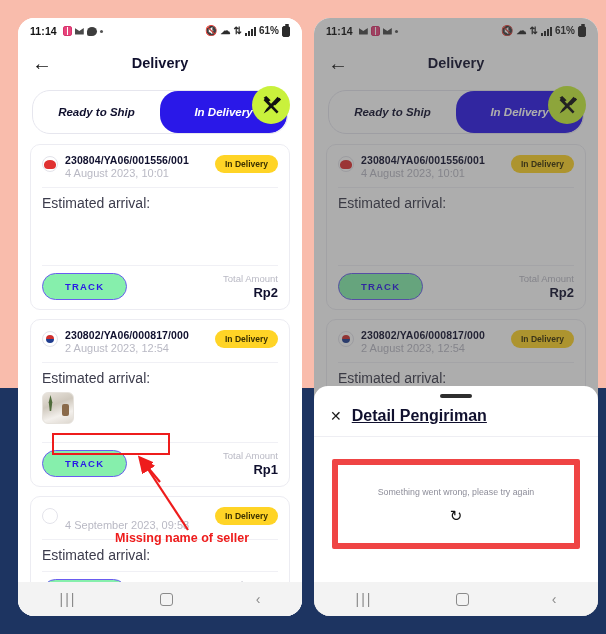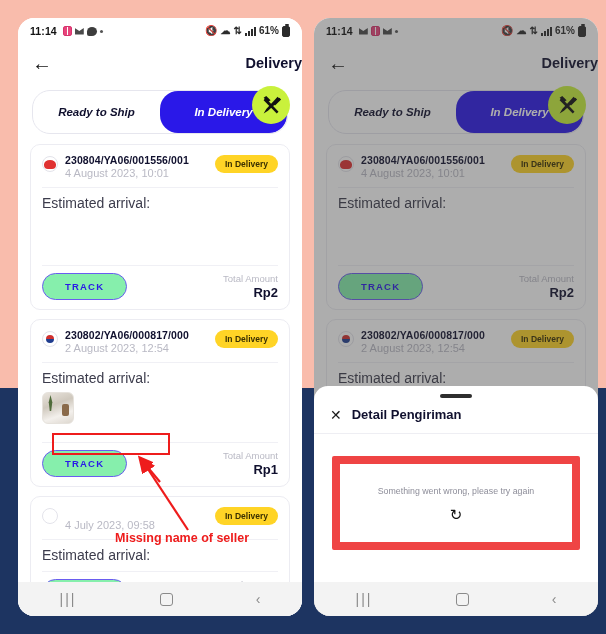--- a/index.html
+++ b/index.html
@@ -62,21 +62,21 @@
   .sig i:nth-child(1){height:3px;} .sig i:nth-child(2){height:5px;}
   .sig i:nth-child(3){height:7px;} .sig i:nth-child(4){height:9px;}
 
   
   .appbar {
     height: 38px; display: flex; align-items: center; position: relative;
     padding: 0 14px;
   }
   .back-arrow { font-size: 20px; color: #111; line-height: 1; cursor: pointer; }
   .appbar-title {
-    position: absolute; left: 0; right: 0; text-align: right;
+    position: absolute; left: 0; right: 0; text-align: center;
     font-size: 14.5px; font-weight: 700; color: #10102e; pointer-events: none;
   }
 
   
   .tabwrap { padding: 8px 14px 0; position: relative; }
   .tabbar {
     height: 44px; border: 1px solid #e6e6ee; border-radius: 18px;
     display: flex; align-items: center; background: #fff; overflow: hidden; font-style: italic;
   }
   .tab {
@@ -178,23 +178,23 @@
   }
   .sheet-grab {
     width: 32px; height: 4px; background: #2e2e2e; border-radius: 3px;
     margin: 8px auto 0;
   }
   .sheet-head {
     display: flex; align-items: center; gap: 10px; padding: 9px 16px 11px;
     border-bottom: 1px solid #eeeef3;
   }
   .sheet-close { font-size: 14px; color: #1a1a1a; cursor: pointer; line-height: 1; }
-  .sheet-title { font-size: 13px; font-weight: 700; color: #10102e; }
+  .sheet-title { font-size: 16px; font-weight: 700; color: #10102e; text-decoration: underline; }
   .error-box {
-    margin: 22px 18px 4px; border: 8px solid #ef4444; border-radius: 2px;
+    margin: 22px 18px 4px; border: 6px solid #ef4444; border-radius: 2px;
     padding: 22px 10px 18px; text-align: center;
   }
   .error-text { font-size: 8.8px; color: #8d8d99; }
   .retry-icon { margin-top: 10px; font-size: 15px; color: #111; cursor: pointer; display:inline-block; }
 
   
   .anno-box {
     position: absolute; border: 2px solid #ee1c1c; background: transparent;
     z-index: 30; pointer-events: none;
   }
@@ -301,21 +301,21 @@
             <div class="amount-value">Rp1</div>
           </div>
         </div>
       </div>
 
       <div class="card">
         <div class="card-head">
           <div class="avatar empty"></div>
           <div class="card-head-text">
             <div class="order-id"></div>
-            <div class="order-date">4 July 2023, 09:58</div>
+            <div class="order-date">4 September 2023, 09:58</div>
           </div>
           <div class="badge">In Delivery</div>
         </div>
         <div class="divider"></div>
         <div class="eta">Estimated arrival:</div>
         <div class="divider"></div>
         <div class="card-foot">
           <button class="track-btn">TRACK</button>
           <div class="amount">
             <div class="amount-label">Total Amount</div>

